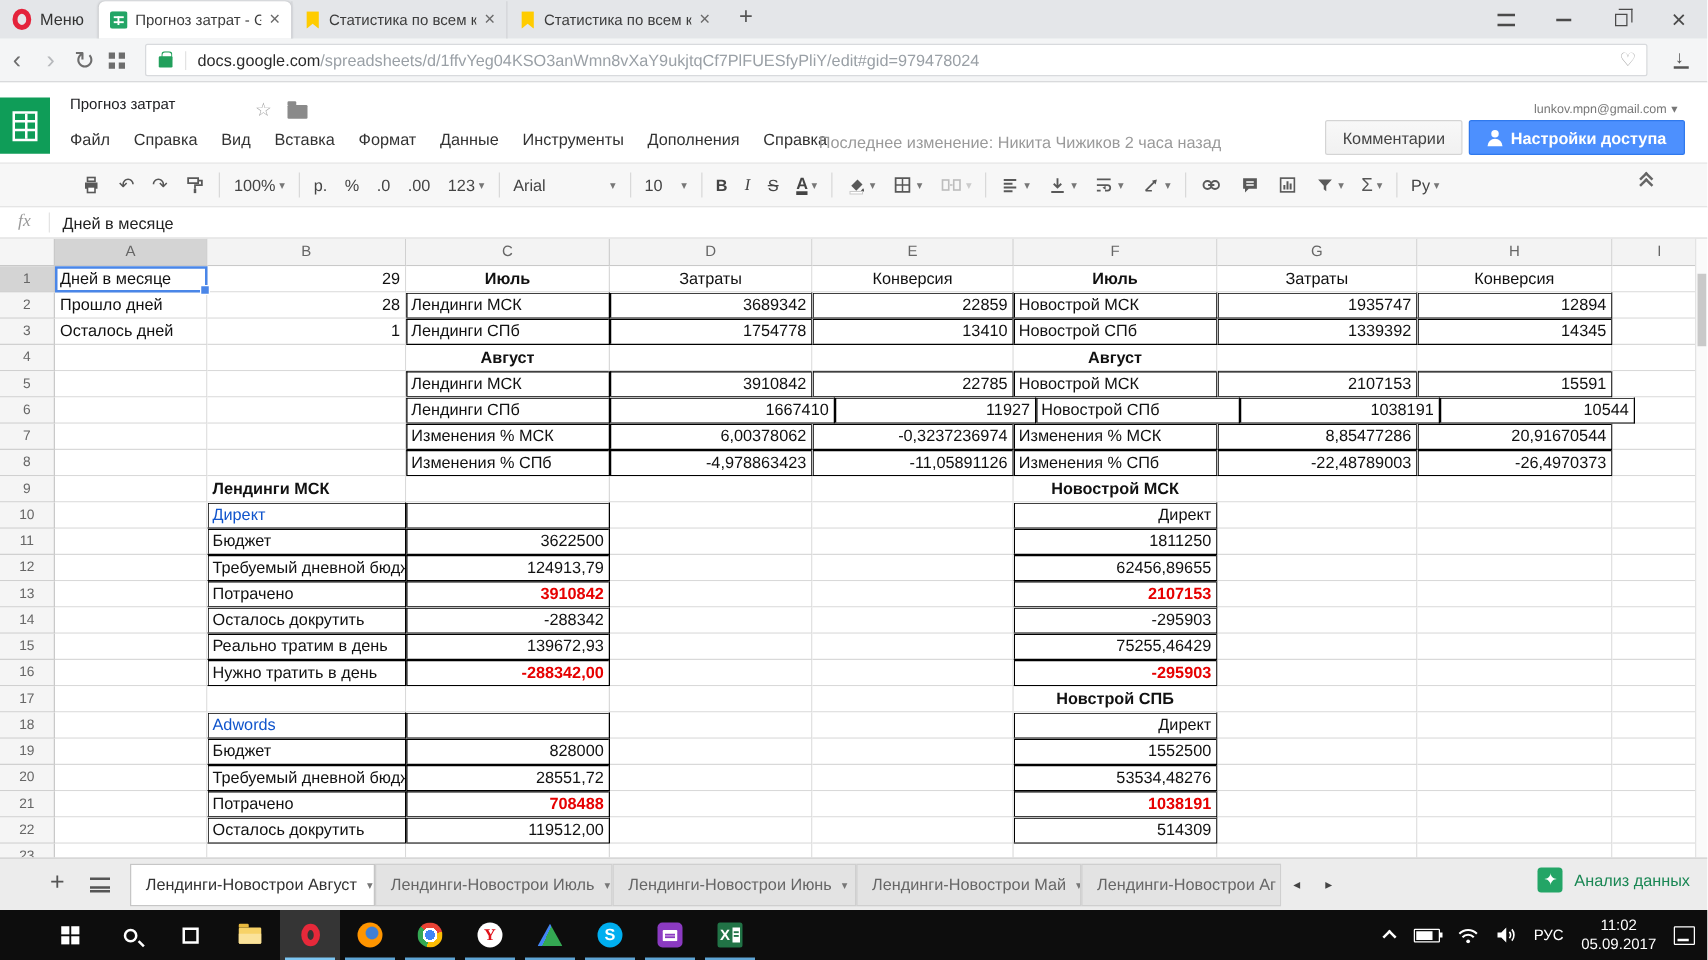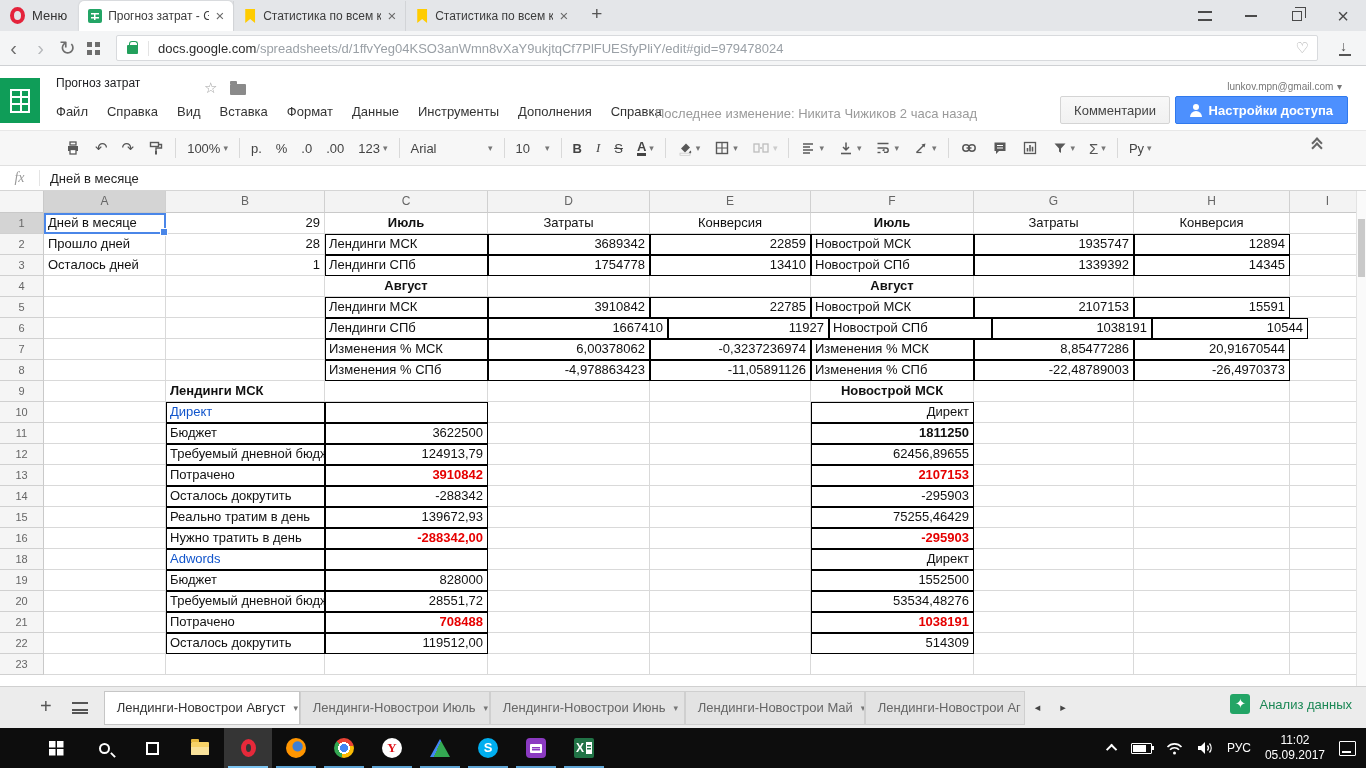--- a/index.html
+++ b/index.html
@@ -618,21 +618,21 @@
       <div class="grn">11</div>
       <div class="gc" style="width: 122px;"></div>
       <div class="gc bx" style="width: 159px;">
         <div class="ct">Бюджет</div>
       </div>
       <div class="gc bx" style="width: 163px;">
         <div class="ct tr">3622500</div>
       </div>
       <div class="gc" style="width: 162px;"></div>
       <div class="gc" style="width: 161px;"></div>
-      <div class="gc bx" style="width: 163px; font-weight: bold;">
+      <div class="gc bx" style="width: 163px;">
         <div class="ct tr">1811250</div>
       </div>
       <div class="gc" style="width: 160px;"></div>
       <div class="gc" style="width: 156px;"></div>
       <div class="gc" style="width: 76px;"></div>
     </div>
     <div class="grow">
       <div class="grn">12</div>
       <div class="gc" style="width: 122px;"></div>
       <div class="gc bx" style="width: 159px;">
@@ -710,20 +710,34 @@
       <div class="gc bx" style="width: 159px;">
         <div class="ct">Нужно тратить в день</div>
       </div>
       <div class="gc bx" style="width: 163px;">
         <div class="ct tr cred">-288342,00</div>
       </div>
       <div class="gc" style="width: 162px;"></div>
       <div class="gc" style="width: 161px;"></div>
       <div class="gc bx" style="width: 163px;">
         <div class="ct tr cred">-295903</div>
+      </div>
+      <div class="gc" style="width: 160px;"></div>
+      <div class="gc" style="width: 156px;"></div>
+      <div class="gc" style="width: 76px;"></div>
+    </div>
+    <div class="grow">
+      <div class="grn">17</div>
+      <div class="gc" style="width: 122px;"></div>
+      <div class="gc" style="width: 159px;"></div>
+      <div class="gc" style="width: 163px;"></div>
+      <div class="gc" style="width: 162px;"></div>
+      <div class="gc" style="width: 161px;"></div>
+      <div class="gc" style="width: 163px;">
+        <div class="ct tc fb">Новстрой СПБ</div>
       </div>
       <div class="gc" style="width: 160px;"></div>
       <div class="gc" style="width: 156px;"></div>
       <div class="gc" style="width: 76px;"></div>
     </div>
     <div class="grow">
       <div class="grn">18</div>
       <div class="gc" style="width: 122px;"></div>
       <div class="gc bx" style="width: 159px;">
         <div class="ct clink">Adwords</div>

